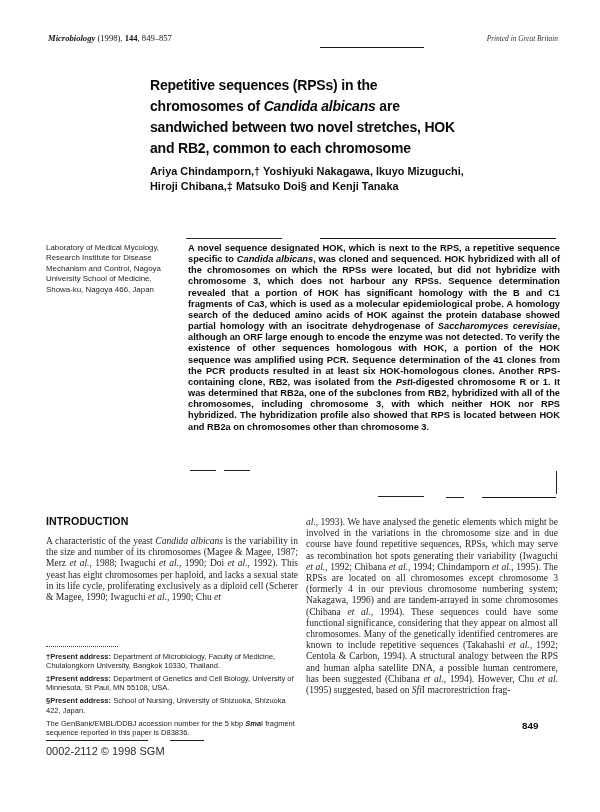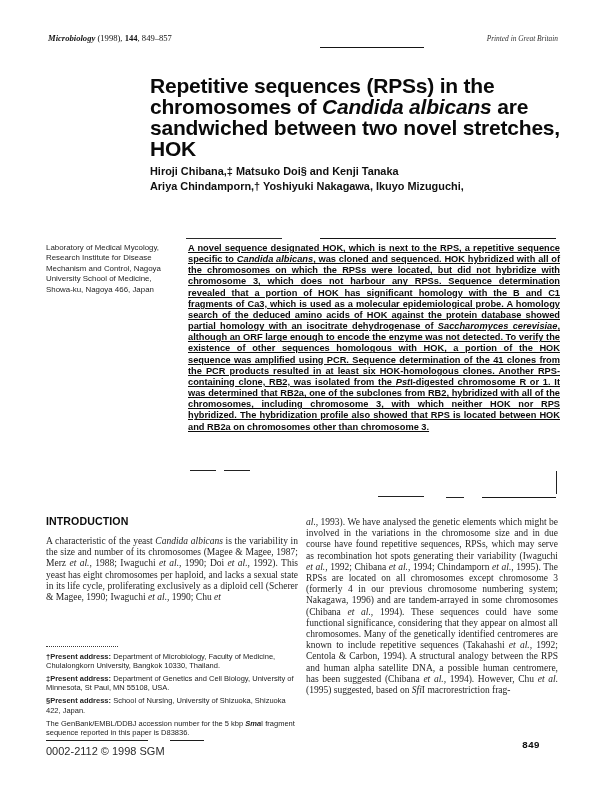--- a/index.html
+++ b/index.html
@@ -7,32 +7,32 @@
     position:relative;width:600px;height:812px;background:#ffffff;
     overflow:hidden;font-family:"Liberation Serif",serif;color:#1a1a1a;
   }
   .abs{position:absolute;}
   
   .hdr-cite{left:48px;top:33px;font-size:8.6px;font-family:"Liberation Serif",serif;color:#111;}
   .hdr-rule{left:320px;top:47px;width:104px;height:1px;background:#151515;}
   .hdr-printed{left:438px;top:34px;width:120px;text-align:right;font-size:7.4px;font-style:italic;color:#333;font-family:"Liberation Serif",serif;}
   
   .title{left:150px;top:75px;width:412px;font-family:"Liberation Sans",sans-serif;
-         font-weight:bold;font-size:21px;line-height:21px;color:#0a0a0a;letter-spacing:-0.2px;}
+         font-weight:bold;font-size:14px;line-height:21px;color:#0a0a0a;letter-spacing:-0.2px;}
   .authors{left:150px;top:164px;width:408px;font-family:"Liberation Sans",sans-serif;
            font-weight:bold;font-size:10.9px;line-height:14.5px;color:#101010;}
   .corr{left:186px;top:201px;width:330px;font-size:7.6px;line-height:9.6px;color:#2e2e2e;}
   .rule-a1{left:186px;top:238px;width:96px;height:1px;background:#2a2a2a;}
   .rule-a2{left:320px;top:238px;width:236px;height:1.4px;background:#151515;}
   
   .affil{left:46px;top:243px;width:134px;font-family:"Liberation Sans",sans-serif;
          font-size:7.9px;line-height:10.4px;color:#1f1f1f;}
   
   .abstract{left:188px;top:243px;width:372px;font-family:"Liberation Sans",sans-serif;
-            font-weight:bold;font-size:9.25px;line-height:11.15px;text-align:justify;color:#0c0c0c;text-decoration:underline;}
+            font-weight:bold;font-size:9.25px;line-height:11.15px;text-align:justify;color:#0c0c0c;}
   
   .kw-rule-a{left:190px;top:470px;width:26px;height:1px;background:#222;}
   .kw-rule-b{left:224px;top:470px;width:26px;height:1px;background:#222;}
   .keywords{left:196px;top:477px;width:360px;font-size:9.3px;color:#222;}
   .kw-rule-c{left:378px;top:496px;width:46px;height:1px;background:#222;}
   .kw-rule-d{left:446px;top:497px;width:18px;height:1px;background:#222;}
   .kw-rule-e{left:482px;top:497px;width:74px;height:1.2px;background:#181818;}
   .kw-vtick{left:556px;top:471px;width:1px;height:23px;background:#222;}
   
   .intro-h{left:46px;top:515px;font-family:"Liberation Sans",sans-serif;font-weight:bold;
@@ -41,41 +41,42 @@
   .col-left{left:46px;top:536px;width:252px;}
   .col-right{left:306px;top:517px;width:252px;}
   
   .fn-sep{left:46px;top:646px;width:72px;border-top:1px dotted #3a3a3a;height:0;}
   .footnotes{left:46px;top:652px;width:256px;font-family:"Liberation Sans",sans-serif;
              font-size:7.5px;line-height:9.3px;color:#232323;}
   .footnotes .fn{margin-bottom:3.6px;}
   .ft-rule-1{left:46px;top:740px;width:102px;height:1.2px;background:#1c1c1c;}
   .ft-rule-2{left:170px;top:740px;width:34px;height:1.2px;background:#1c1c1c;}
   .issn{left:46px;top:745px;font-family:"Liberation Sans",sans-serif;font-size:11px;color:#2b2b2b;}
-  .pageno{left:522px;top:740px;font-family:Liberation Mono, monospace;font-weight:bold;
+  .pageno{left:522px;top:720px;font-family:Liberation Sans, sans-serif;font-weight:bold;
           font-size:9.8px;color:#0d0d0d;}
 </style>
 </head>
 <body>
 
 <div class="page">
 
   <div class="abs hdr-cite"><span style="font-style: italic; font-weight: bold;">Microbiology </span><span>(1998), </span><span style="font-weight: bold;">144</span><span>, 849–857</span></div>
   <div class="abs hdr-rule"></div>
   <div class="abs hdr-printed">Printed in Great Britain</div>
 
   <div class="abs title">
     <div><span>Repetitive sequences (RPSs) in the</span></div>
     <div><span>chromosomes of </span><span style="font-style: italic;">Candida albicans</span><span> are</span></div>
     <div><span>sandwiched between two novel stretches, HOK</span></div>
+    <div><span>and RB2, common to each chromosome</span></div>
   </div>
 
   <div class="abs authors">
+    <div>Ariya Chindamporn,† Yoshiyuki Nakagawa, Ikuyo Mizuguchi,</div>
     <div>Hiroji Chibana,‡ Matsuko Doi§ and Kenji Tanaka</div>
-    <div>Ariya Chindamporn,† Yoshiyuki Nakagawa, Ikuyo Mizuguchi,</div>
   </div>
 
 
   <div class="abs rule-a1"></div>
   <div class="abs rule-a2"></div>
 
   <div class="abs affil">Laboratory of Medical Mycology, Research Institute for Disease Mechanism and Control, Nagoya University School of Medicine, Showa-ku, Nagoya 466, Japan</div>
 
   <div class="abs abstract"><span>A novel sequence designated HOK, which is next to the RPS, a repetitive sequence specific to </span><span style="font-style: italic;">Candida albicans</span><span>, was cloned and sequenced. HOK hybridized with all of the chromosomes on which the RPSs were located, but did not hybridize with chromosome 3, which does not harbour any RPSs. Sequence determination revealed that a portion of HOK has significant homology with the B and C1 fragments of Ca3, which is used as a molecular epidemiological probe. A homology search of the deduced amino acids of HOK against the protein database showed partial homology with an isocitrate dehydrogenase of </span><span style="font-style: italic;">Saccharomyces cerevisiae</span><span>, although an ORF large enough to encode the enzyme was not detected. To verify the existence of other sequences homologous with HOK, a portion of the HOK sequence was amplified using PCR. Sequence determination of the 41 clones from the PCR products resulted in at least six HOK-homologous clones. Another RPS-containing clone, RB2, was isolated from the </span><span style="font-style: italic;">Pst</span><span>I-digested chromosome R or 1. It was determined that RB2a, one of the subclones from RB2, hybridized with all of the chromosomes, including chromosome 3, with which neither HOK nor RPS hybridized. The hybridization profile also showed that RPS is located between HOK and RB2a on chromosomes other than chromosome 3.</span></div>
 

